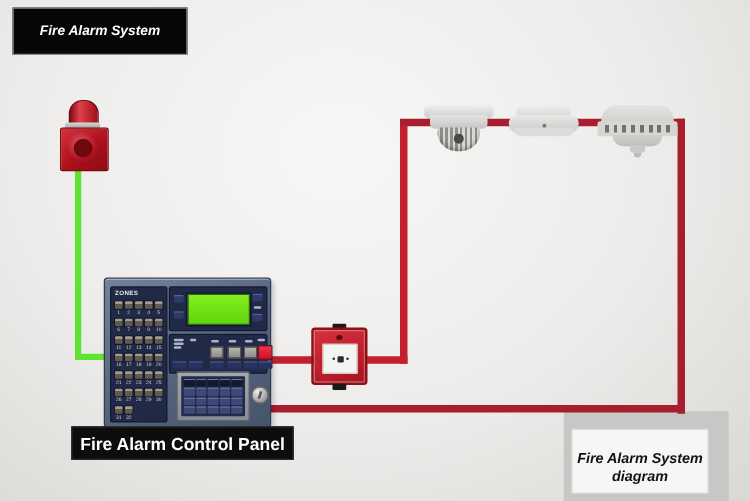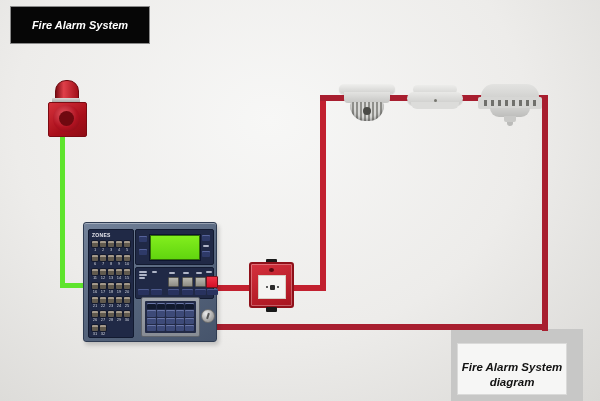--- a/index.html
+++ b/index.html
@@ -335,20 +335,23 @@
           <div class="key"></div>
           <div class="key"></div>
           <div class="key"></div>
         </div>
     </div>
     <div class="keyswitch">
       <div class="keyhole"></div>
     </div>
   </div>
 
+  <div class="abs panel-caption">
+    <span>Fire Alarm Control Panel</span>
+  </div>
 
   <div class="abs callpoint">
     <div class="cp-tab" style="top:0"></div>
     <div class="cp-body">
       <div class="cp-glyph"></div>
       <div class="cp-glass">
         <div class="cp-dot"></div>
         <div class="cp-sq"></div>
         <div class="cp-dot"></div>
       </div>

